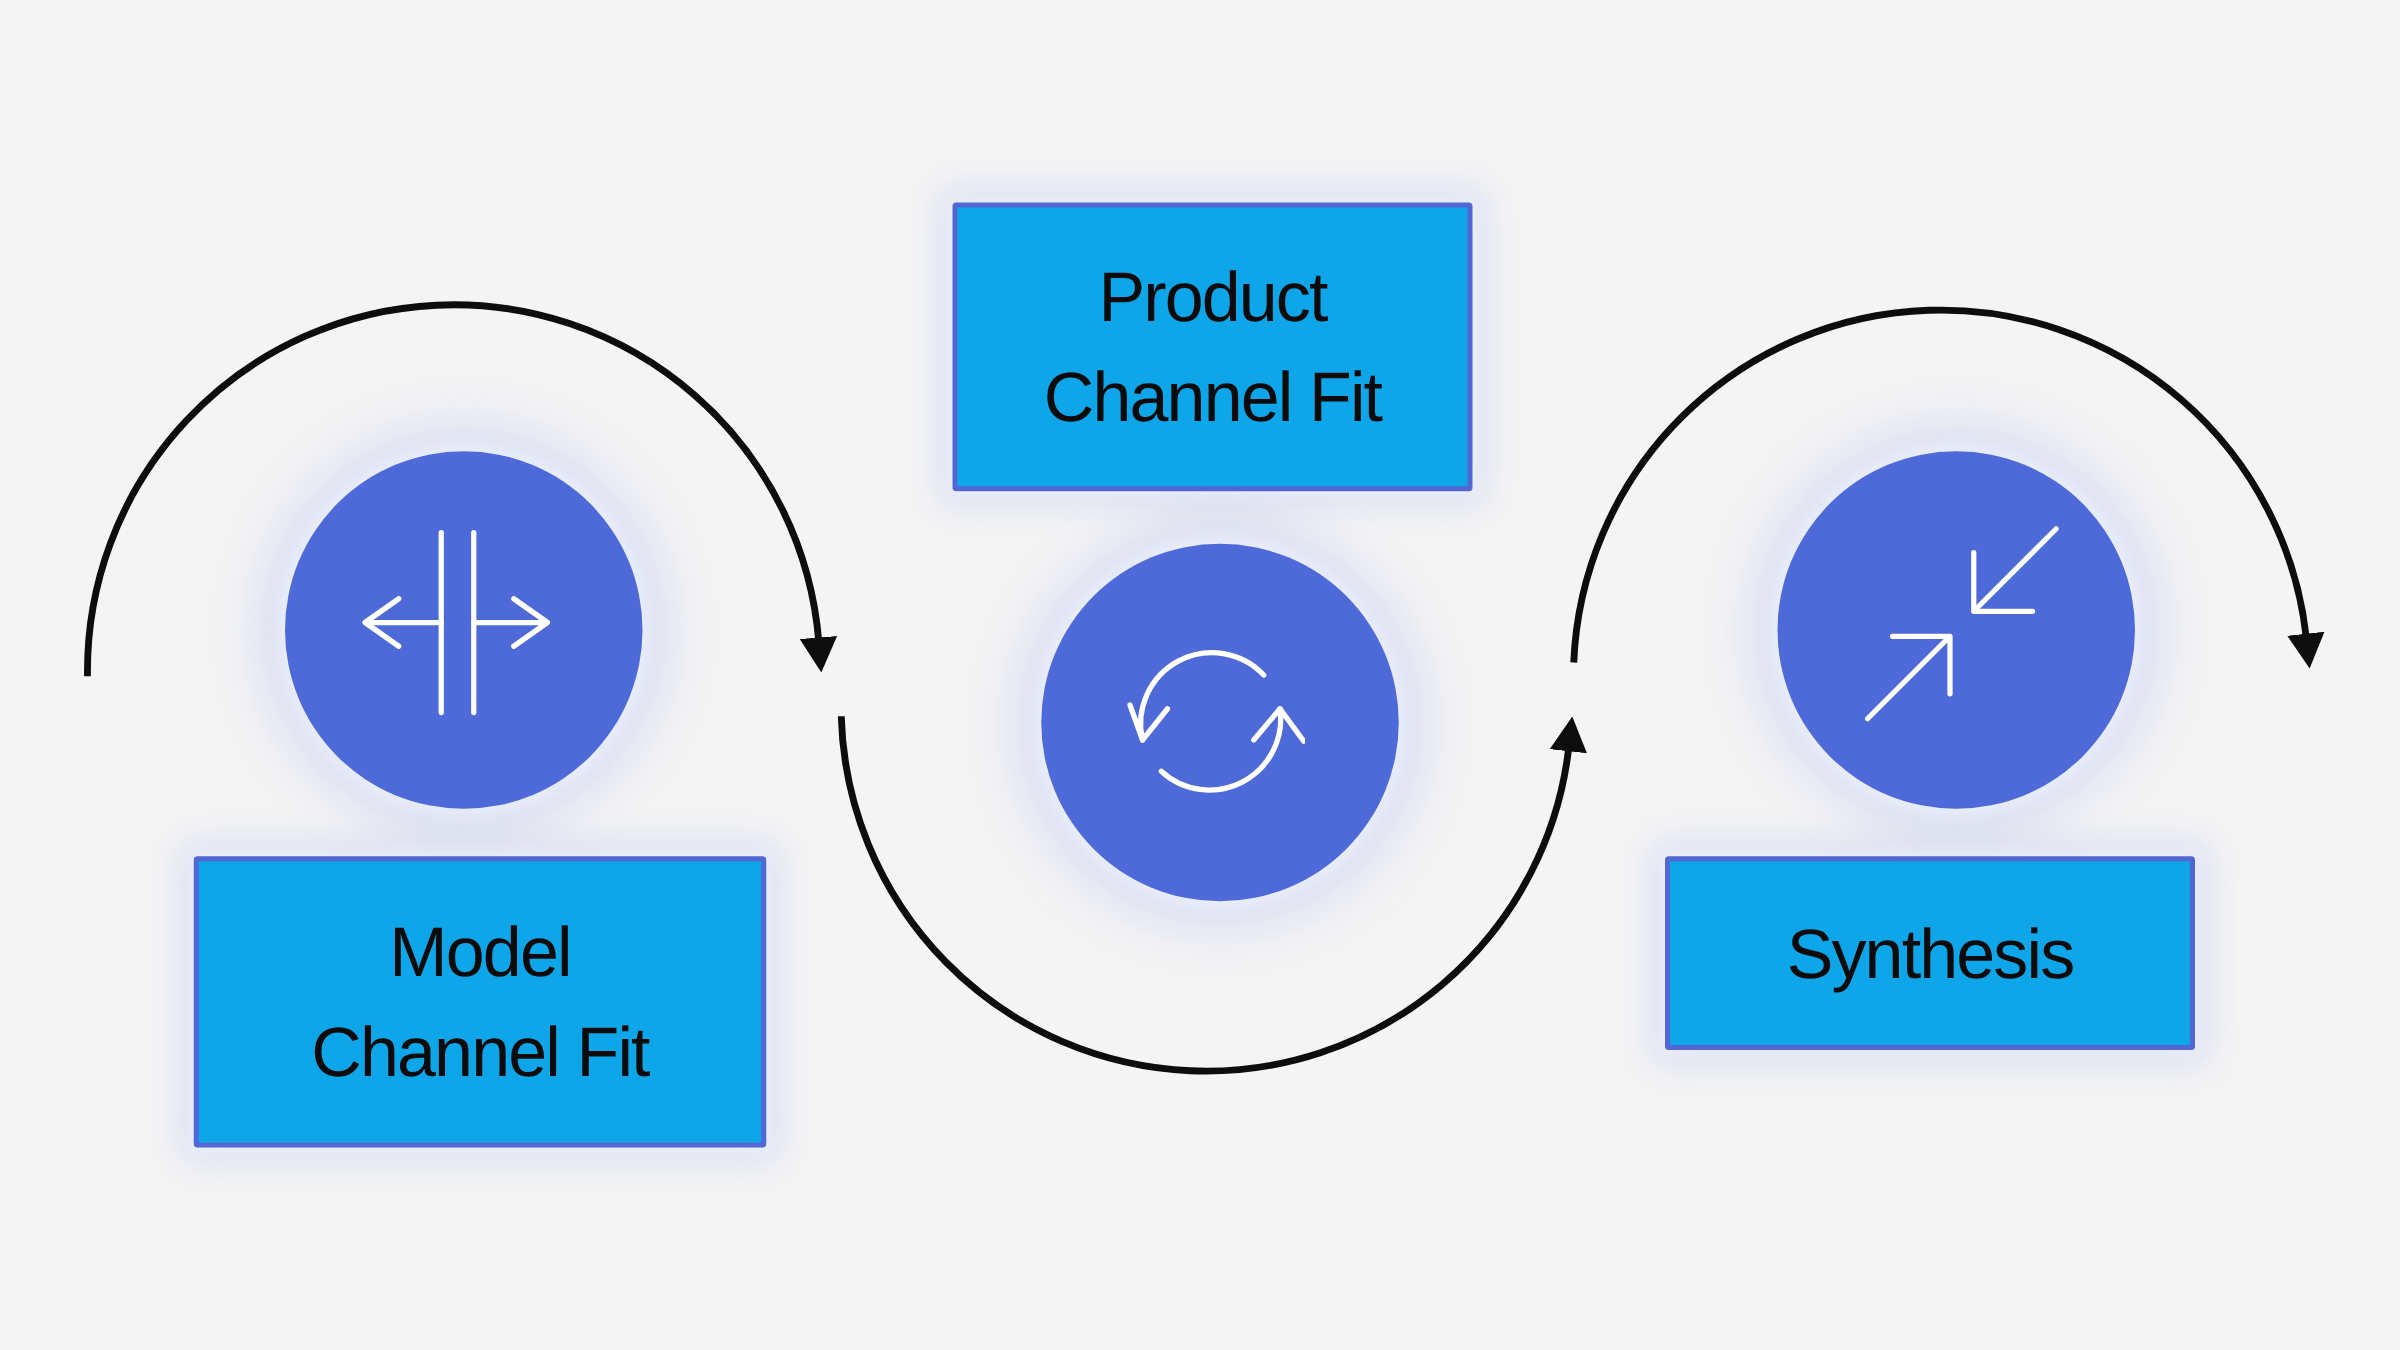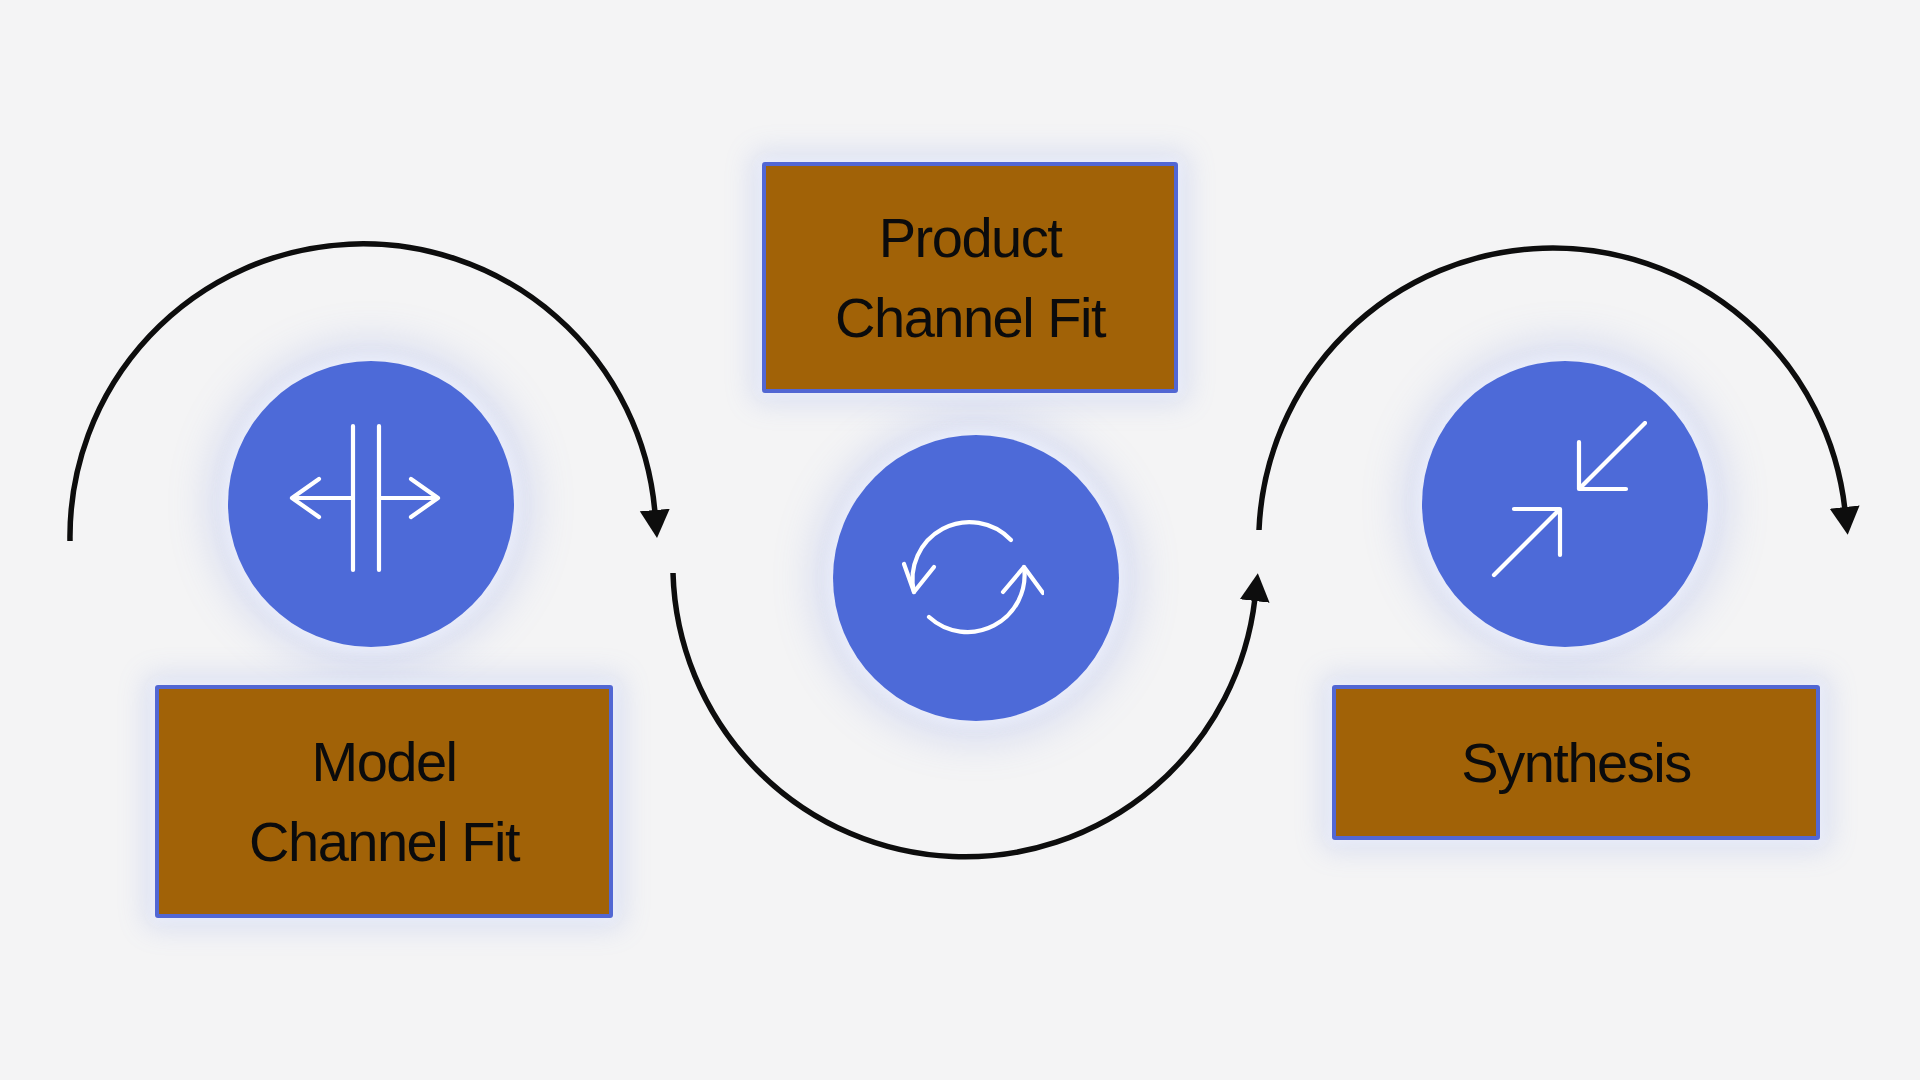--- a/index.html
+++ b/index.html
@@ -32,39 +32,39 @@
   }
   .circle-model    { left: 228px; top: 361px; }
   .circle-product  { left: 833px; top: 435px; }
   .circle-synthesis{ left: 1422px; top: 361px; }
   .node-icon { width: 160px; height: 160px; display: block; }
   .circle-product .node-icon { transform: translate(-12px, -2px); }
   .circle-model .node-icon { transform: translate(-6px, -6px); }
   .circle-synthesis .node-icon { transform: translate(2px, -3px); }
   .label-box {
     position: absolute;
-    background: #a16207;
+    background: #0ea5e9;
     border: 4px solid #5267d3;
     border-radius: 3px;
     display: flex;
     flex-direction: column;
     align-items: center;
     justify-content: center;
     text-align: center;
     color: #0b0b0c;
     font-size: 56px;
     font-weight: 500;
     line-height: 80px;
     letter-spacing: -1.5px;
     box-shadow: 0 0 10px 3px rgba(236,239,251,0.95),
                 0 0 28px 10px rgba(122,144,226,0.22);
   }
   .box-model     { left: 155px;  top: 685px; width: 458px; height: 233px; }
   .box-product   { left: 762px;  top: 162px; width: 416px; height: 231px; }
-  .box-synthesis { left: 1332px; top: 685px; width: 488px; height: 155px; }
+  .box-synthesis { left: 1332px; top: 685px; width: 424px; height: 155px; }
   .label-line { display: block; }
 </style>
 </head>
 <body>
 
 <div class="canvas">
 
   <svg class="arcs-overlay" viewBox="0 0 1920 1080">
     <defs>
       <marker id="arrowhead" markerUnits="userSpaceOnUse" markerWidth="34" markerHeight="34" refX="3" refY="15" orient="auto">

